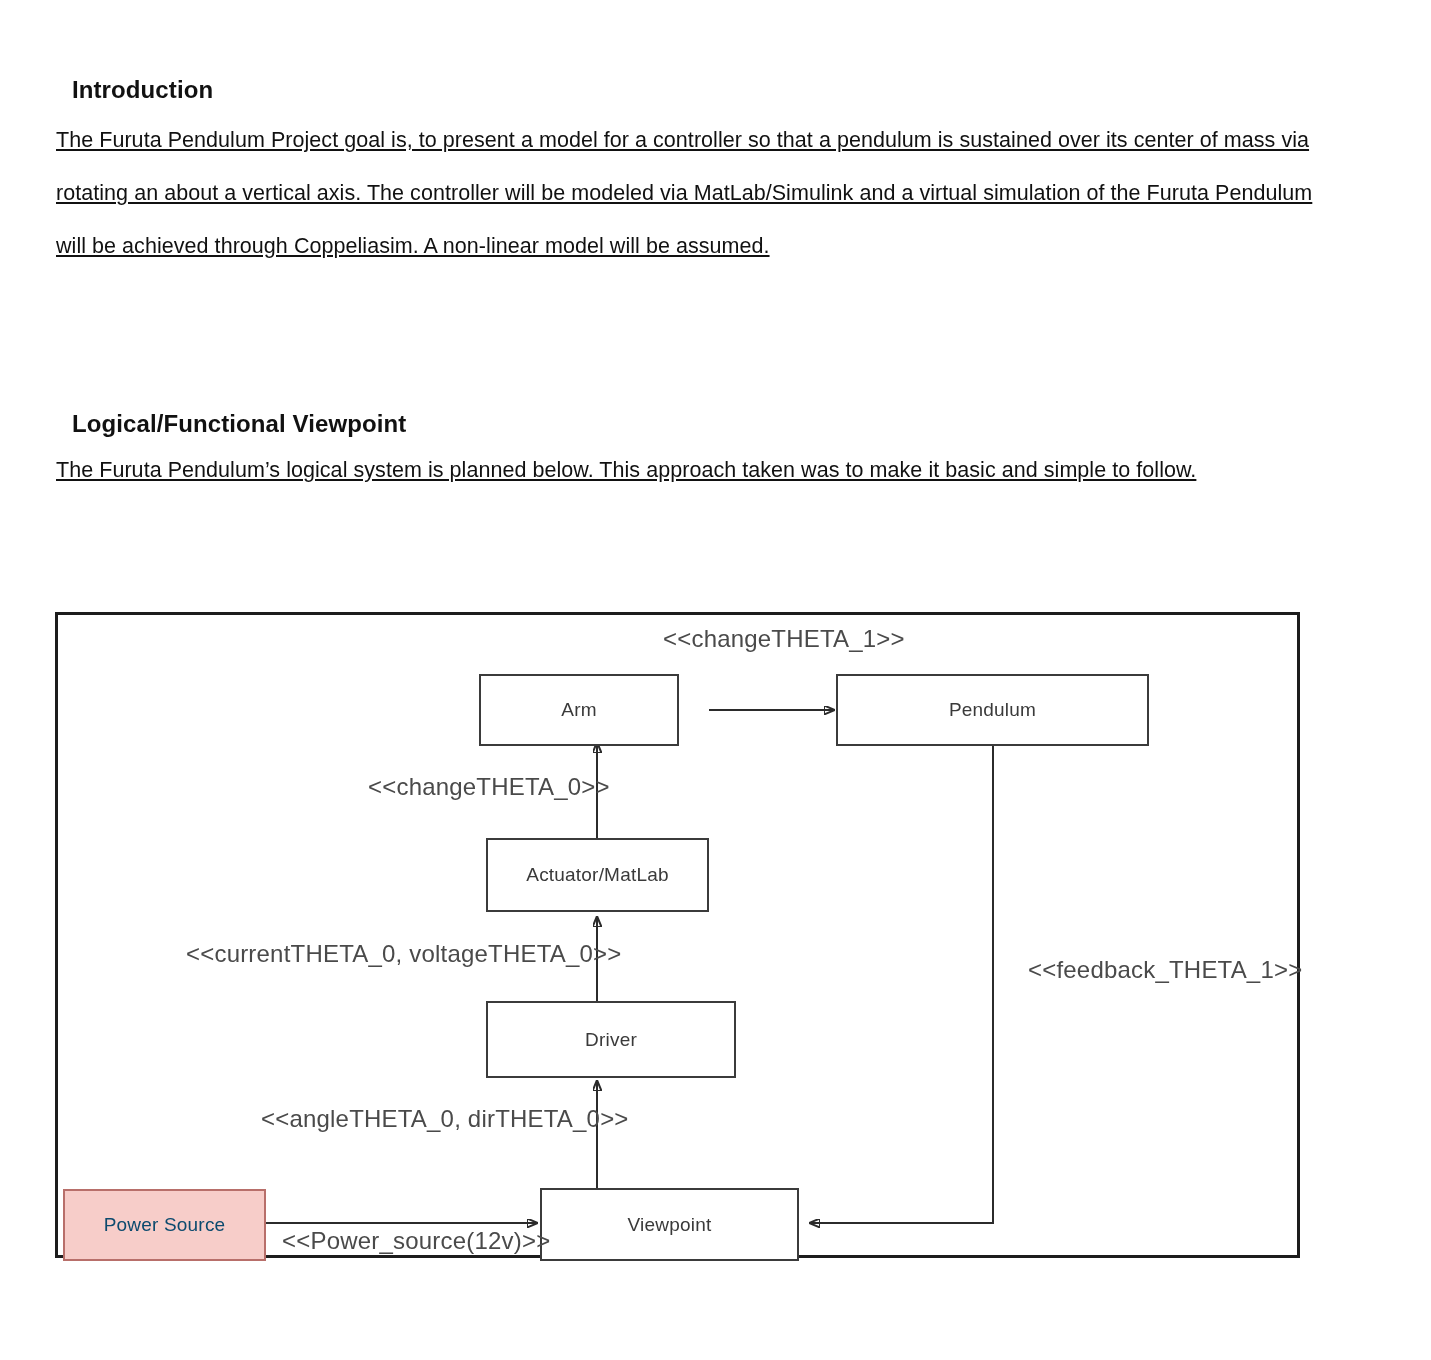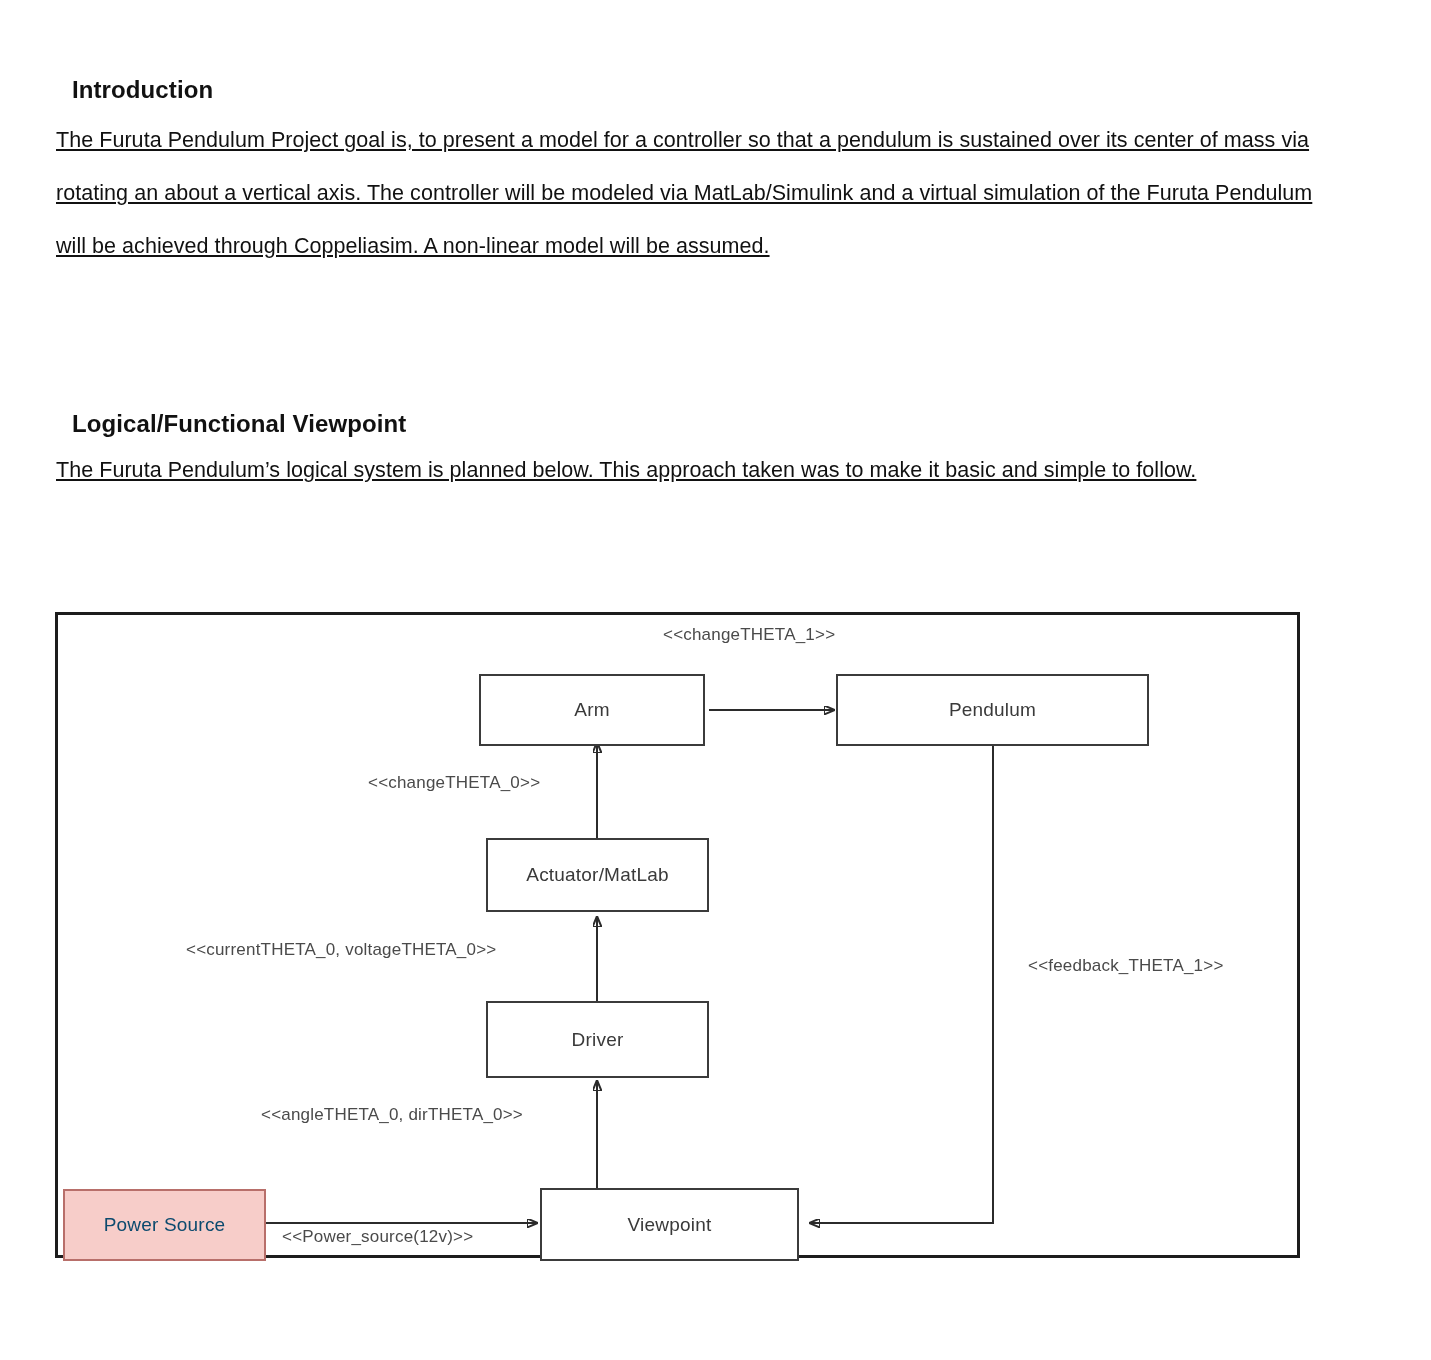--- a/index.html
+++ b/index.html
@@ -76,21 +76,21 @@
     color: #3a3a3a;
     letter-spacing: 0.2px;
   }
   .node.highlight {
     background: #f7cdc9;
     border-color: #b86f6a;
     color: #0c4a6e;
   }
   .edge-label {
     position: absolute;
-    font-size: 17px;
+    font-size: 24px;
     color: #4a4a4a;
     white-space: nowrap;
     letter-spacing: 0.2px;
   }
   svg.wires {
     position: absolute;
     left: 0; top: 0;
     width: 1245px;
     height: 646px;
     overflow: visible;
@@ -139,33 +139,33 @@
 
         <line x1="539" y1="386" x2="539" y2="302" marker-end="url(#arrowhead)"></line>
 
         <line x1="539" y1="573" x2="539" y2="466" marker-end="url(#arrowhead)"></line>
 
         <line x1="208" y1="608" x2="479" y2="608" marker-end="url(#arrowhead)"></line>
 
         <path d="M 935,131 L 935,608 L 752,608" marker-end="url(#arrowhead)"></path>
       </svg>
 
-      <div class="node" style="left:421px; top:59px; width:226px; height:72px;">
+      <div class="node" style="left:421px; top:59px; width:200px; height:72px;">
         <span>Arm</span>
       </div>
 
       <div class="node" style="left:778px; top:59px; width:313px; height:72px;">
         <span>Pendulum</span>
       </div>
 
       <div class="node" style="left:428px; top:223px; width:223px; height:74px;">
         <span>Actuator/MatLab</span>
       </div>
 
-      <div class="node" style="left:428px; top:386px; width:223px; height:77px;">
+      <div class="node" style="left:428px; top:386px; width:250px; height:77px;">
         <span>Driver</span>
       </div>
 
       <div class="node" style="left:482px; top:573px; width:259px; height:73px;">
         <span>Viewpoint</span>
       </div>
 
       <div class="node highlight" style="left:5px; top:574px; width:203px; height:72px;">
         <span>Power Source</span>
       </div>

